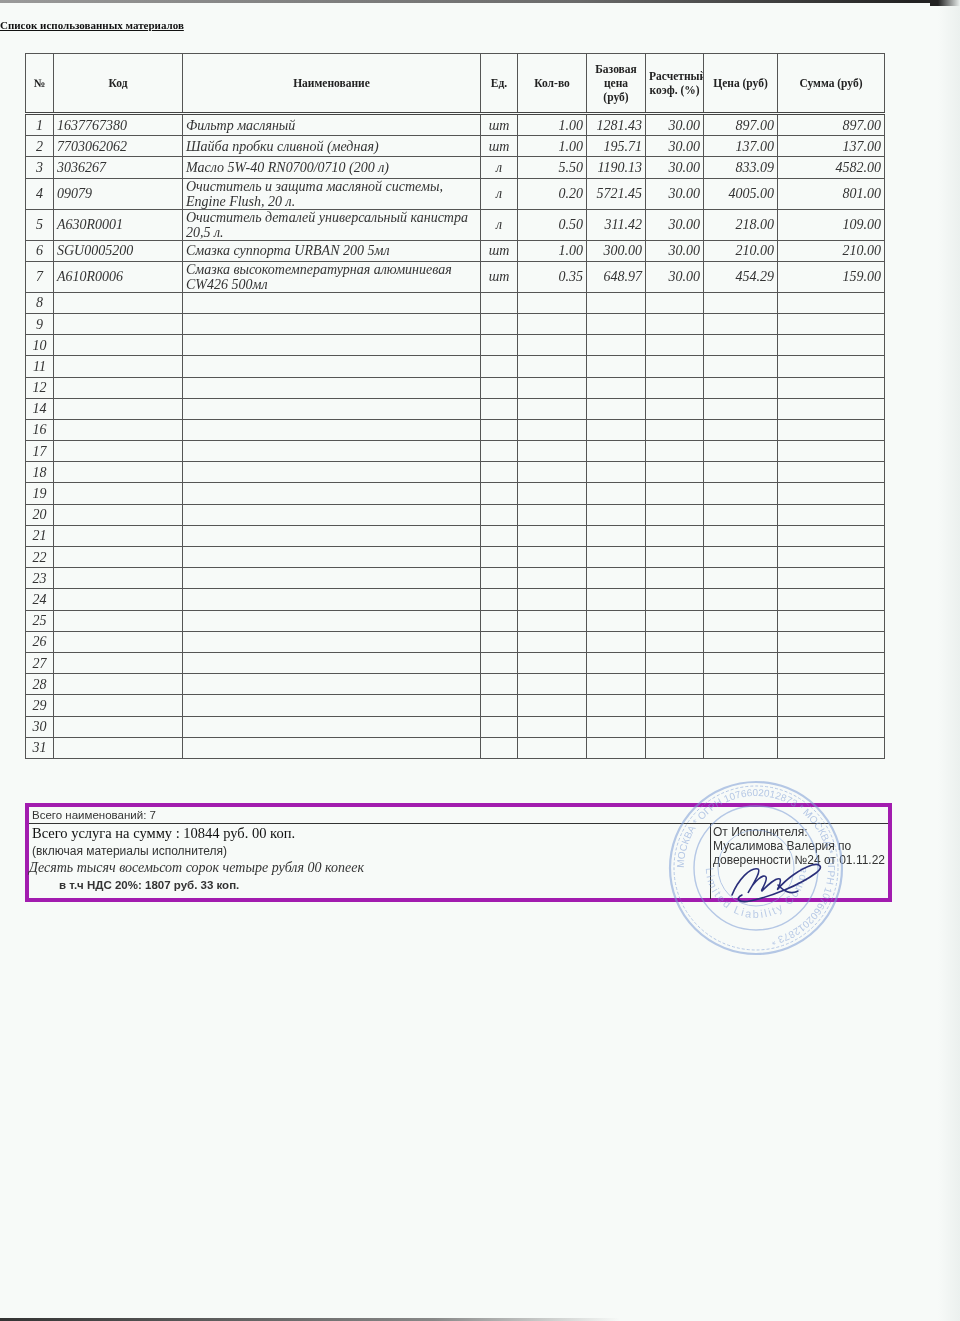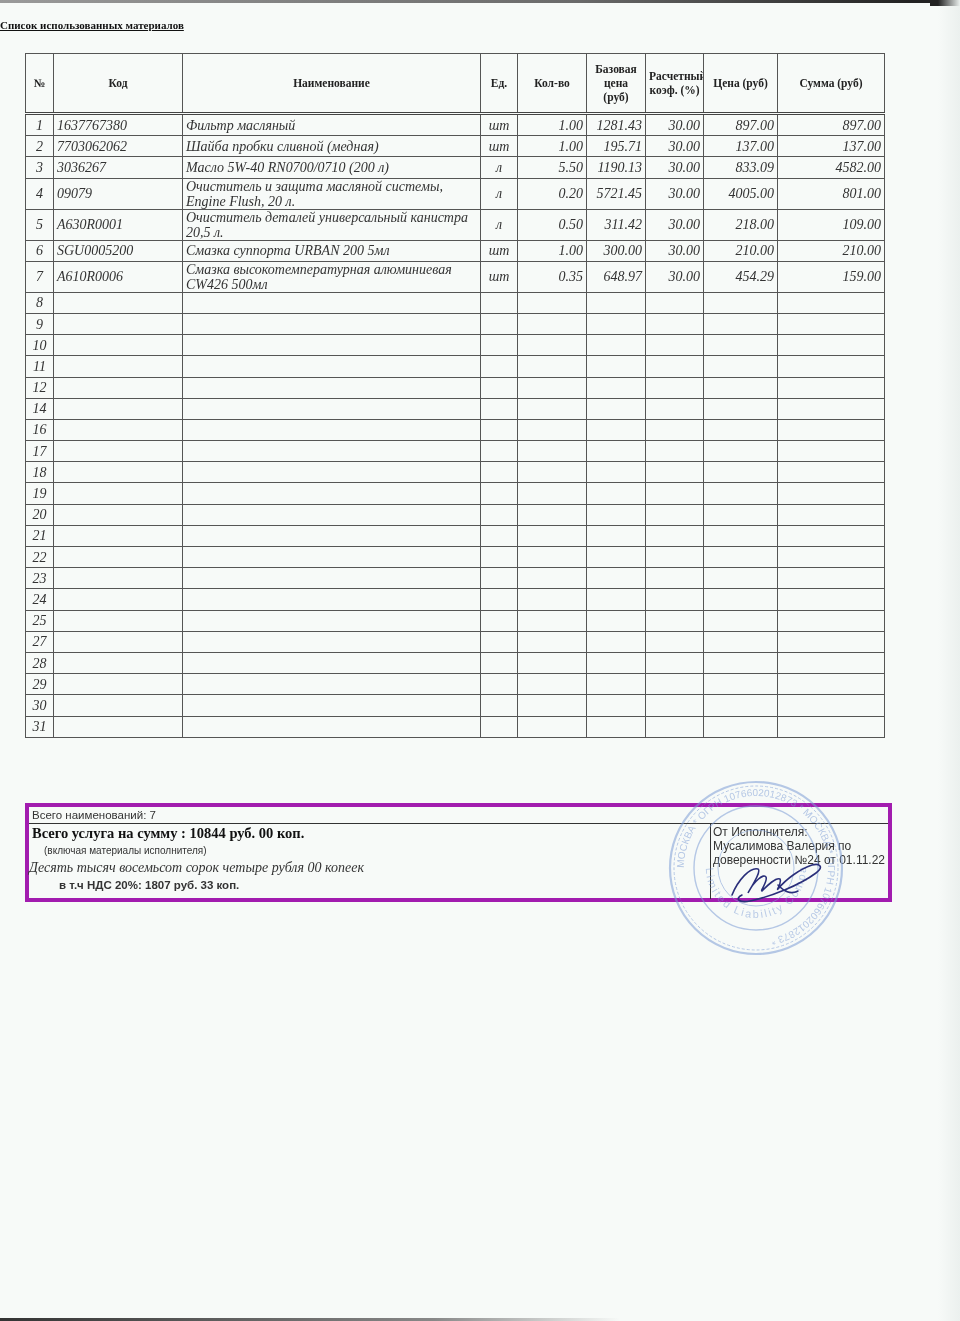--- a/index.html
+++ b/index.html
@@ -44,22 +44,22 @@
   td.name { font-size:12.5px; white-space:normal !important; line-height:12px; }
   td.unit { text-align:center; font-size:13px; }
   td.r { text-align:right; }
 
   .footer {
     position:absolute; left:25px; top:803px; width:859px; height:91px;
     border:4px solid #a21caf; font-family:"Liberation Sans", sans-serif;
   }
   .f-count { height:16px; border-bottom:1px solid #333; font-size:11.5px; line-height:16px; padding-left:3px; color:#333; }
   .f-left { position:absolute; left:0; top:17px; width:680px; }
-  .f-total { font-family:"Liberation Serif", serif; font-weight:bold; font-size:14.5px; padding-left:3px; line-height:19px; color:#111; }
-  .f-incl { font-size:10px; padding-left:3px; line-height:16px; color:#333;margin-left:12px; }
+  .f-total { font-family:"Liberation Serif", serif; font-weight:normal; font-size:14.5px; padding-left:3px; line-height:19px; color:#111; }
+  .f-incl { font-size:12px; padding-left:3px; line-height:16px; color:#333; }
   .f-words { font-family:"Liberation Serif", serif; font-style:italic; font-size:14px; line-height:17px; color:#333; }
   .f-vat { font-size:11.5px; padding-left:30px; line-height:18px; color:#333;font-weight:bold; }
   .f-sign { position:absolute; left:681px; top:17px; width:177px; height:74px;
     border-left:1px solid #333; font-size:12px; line-height:14px; padding:1px 0 0 2px; color:#333; }
 
   .stamp { position:absolute; left:666px; top:778px; width:180px; height:180px; pointer-events:none; }
   .signature { position:absolute; left:720px; top:855px; width:110px; height:50px; pointer-events:none; }
 </style>
 </head>
 <body>
@@ -344,20 +344,31 @@
         <td class="code"></td>
         <td class="name"></td>
         <td class="unit"></td>
         <td class="r"></td>
         <td class="r"></td>
         <td class="r"></td>
         <td class="r"></td>
         <td class="r"></td>
       </tr>
       <tr>
+        <td class="num">26</td>
+        <td class="code"></td>
+        <td class="name"></td>
+        <td class="unit"></td>
+        <td class="r"></td>
+        <td class="r"></td>
+        <td class="r"></td>
+        <td class="r"></td>
+        <td class="r"></td>
+      </tr>
+      <tr>
         <td class="num">27</td>
         <td class="code"></td>
         <td class="name"></td>
         <td class="unit"></td>
         <td class="r"></td>
         <td class="r"></td>
         <td class="r"></td>
         <td class="r"></td>
         <td class="r"></td>
       </tr>

